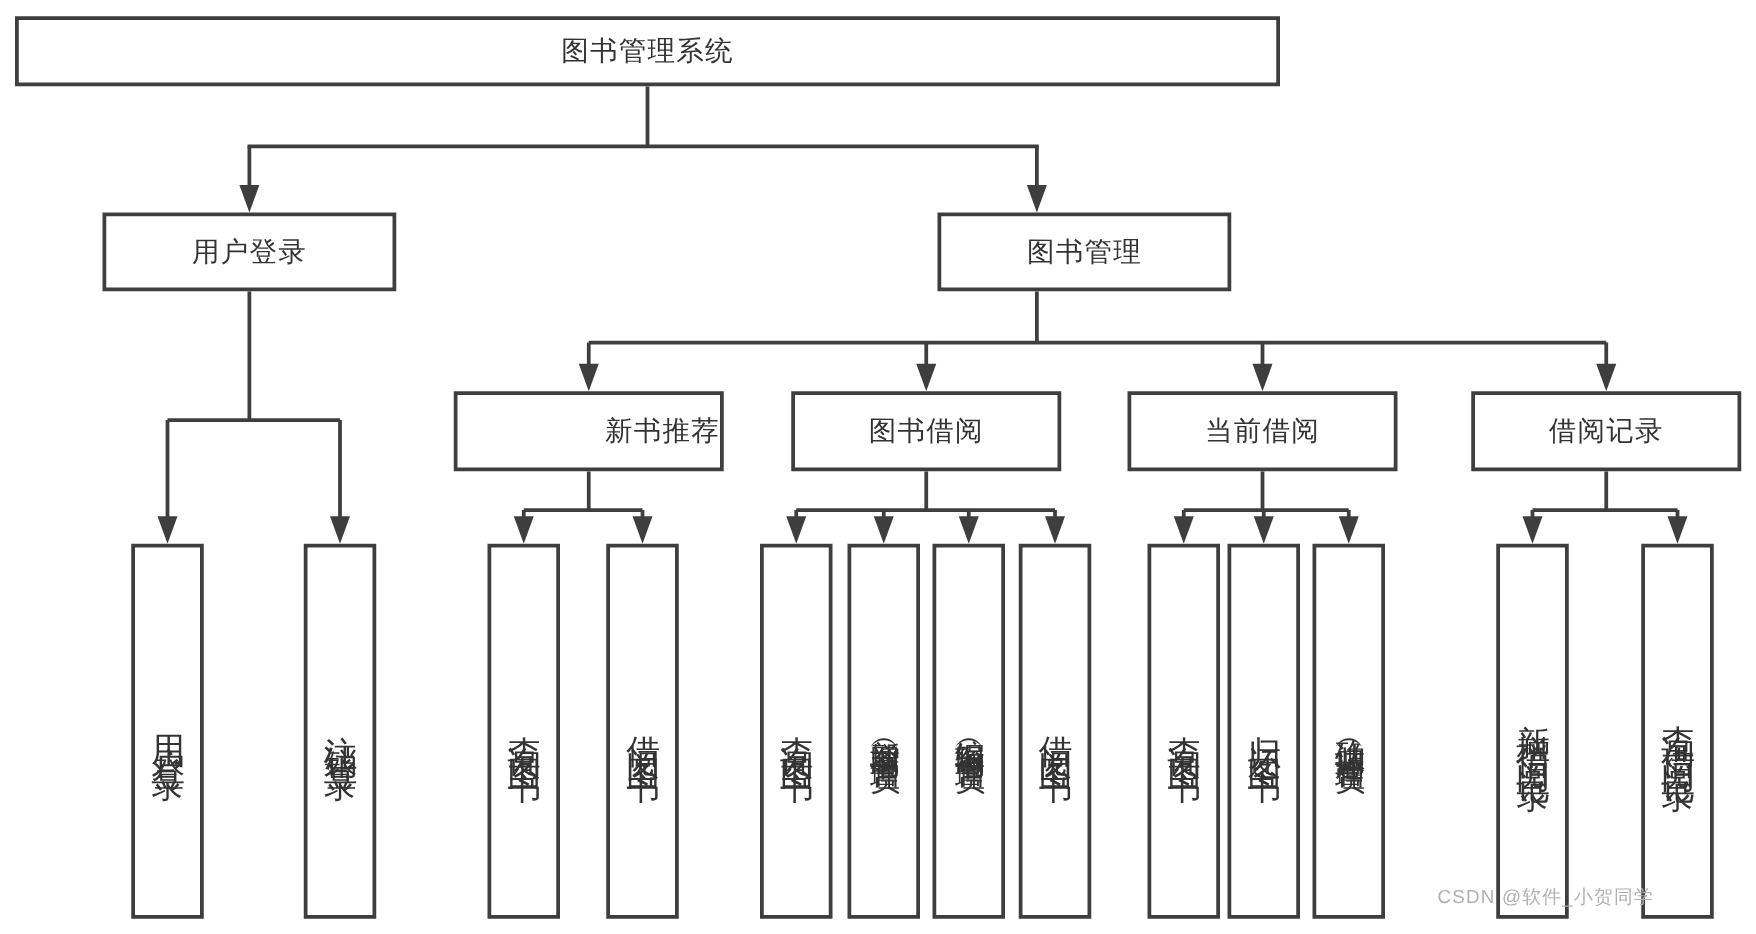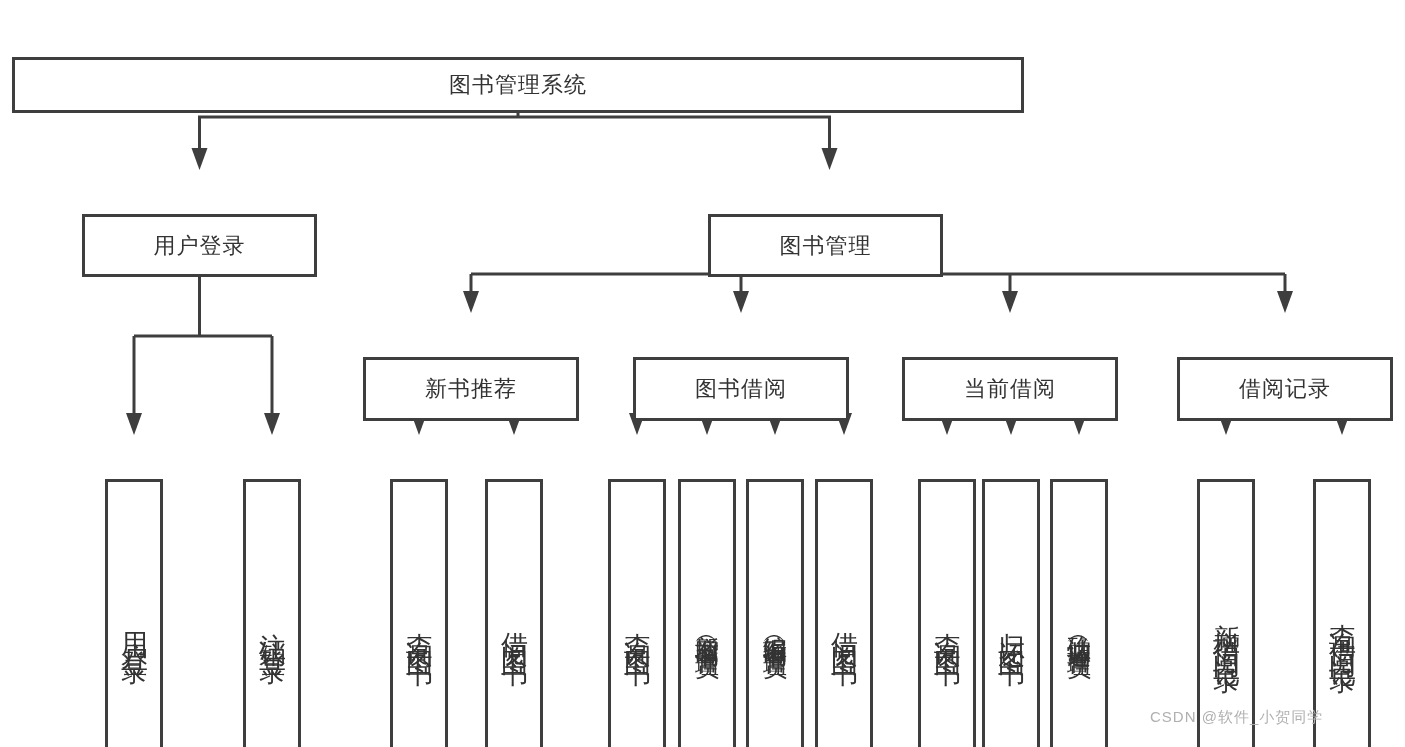--- a/index.html
+++ b/index.html
@@ -18,32 +18,31 @@
   }
   .node {
     position: absolute;
     box-sizing: border-box;
     border: 3px solid #3e3e3e;
     background: #ffffff;
     display: flex;
     align-items: center;
     justify-content: center;
     color: #333333;
-    margin-top: 44px;
   }
   .node .hlabel {
     font-size: 22px;
     letter-spacing: 1px;
     white-space: nowrap;
   }
   .root  { left: 12px;  top: 13px;  width: 1012px; height: 56px; }
   .n2a   { left: 82px;  top: 170px; width: 235px;  height: 63px; }
-  .n2b   { left: 708px; top: 170px; width: 235px;  height: 63px; }
+  .n2b   { left: 750px; top: 170px; width: 235px;  height: 63px; }
   .n3    { top: 313px; width: 216px; height: 64px; }
-  .n3a   { left: 363px; }
+  .n3a   { left: 363px; justify-content: flex-end; }
   .n3b   { left: 633px; }
   .n3c   { left: 902px; }
   .n3d   { left: 1177px; }
   .leaf  { top: 435px; width: 58px; height: 300px; }
   .leaf .vlabel {
     writing-mode: vertical-rl;
     -webkit-writing-mode: vertical-rl;
     text-orientation: mixed;
     font-size: 27px;
     letter-spacing: 9px;

